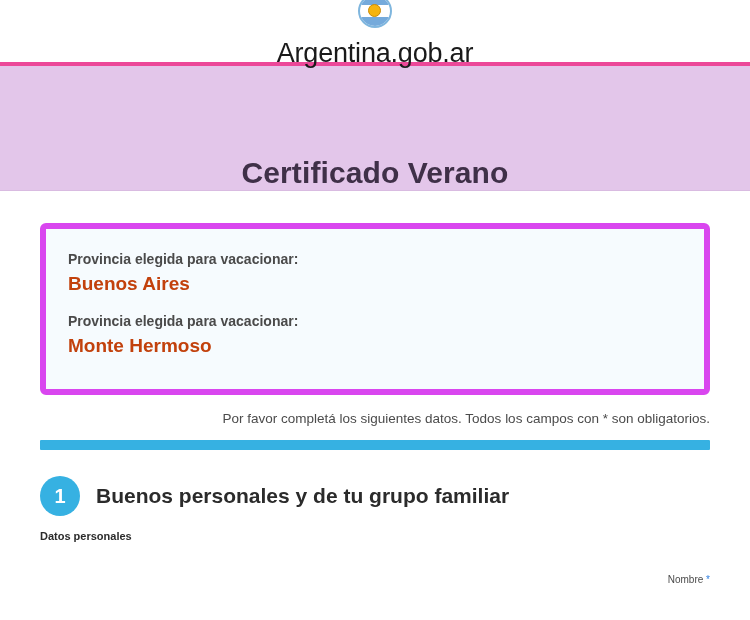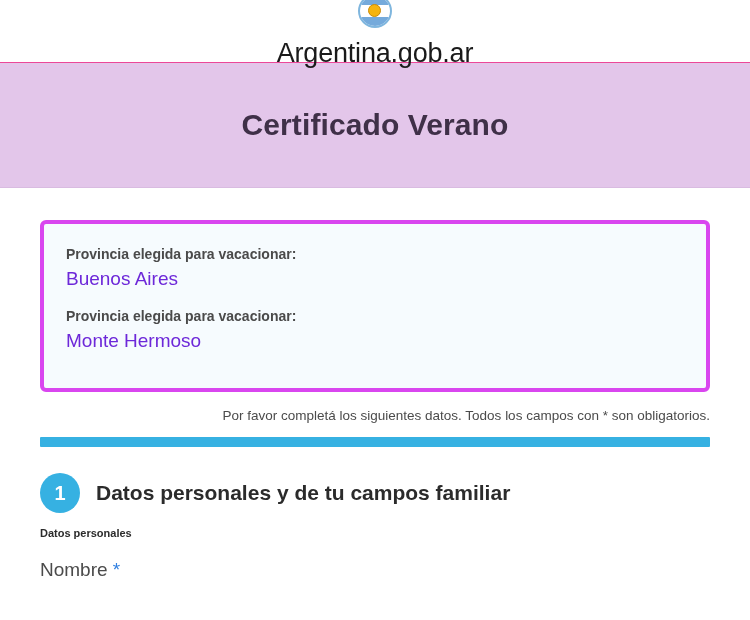--- a/index.html
+++ b/index.html
@@ -68,57 +68,57 @@
     color: #1a1a1a;
     letter-spacing: -0.2px;
     white-space: nowrap;
   }
 
   
   .title-banner {
     background: #e3c6ea;
     height: 124px;
     display: flex;
-    align-items: center;
+    align-items: flex-end;
     justify-content: center;
-    border-top: 1px solid #ec4899;
+    border-top: 4px solid #ec4899;
     border-bottom: 1px solid #d9bbe1;
   }
   .title-banner h1 {
     margin: 0;
     font-size: 30px;
     font-weight: bold;
     color: #3f3048;
     letter-spacing: 0.1px;
   }
 
   
   .content {
     padding: 0 40px;
   }
   .spacer-top { height: 32px; }
 
   .selection-box {
-    border: 4px solid #d946ef;
+    border: 6px solid #d946ef;
     border-radius: 6px;
     background: #f6fbfe;
     padding: 18px 22px 22px 22px;
     box-sizing: border-box;
     height: 172px;
   }
   .field-label {
     font-size: 14px;
     font-weight: bold;
     color: #4a4a4a;
     margin: 4px 0 6px 0;
   }
   .field-value {
     font-size: 19px;
-    font-weight: normal;
-    color: #6d28d9;
+    font-weight: bold;
+    color: #c2410c;
     margin: 0 0 18px 0;
   }
   .field-value.last { margin-bottom: 8px; }
 
   .instructions {
     font-size: 13.5px;
     color: #4b4b4b;
     margin: 16px 0 0 0;
     text-align: right;
   }
@@ -154,23 +154,24 @@
     font-weight: bold;
     color: #2b2b2b;
   }
   .subsection-title {
     font-size: 11px;
     font-weight: bold;
     color: #2b2b2b;
     margin-top: 14px;
   }
   .input-label {
-    font-size: 19px;
+    font-size: 10px;
     color: #4b4b4b;
-    margin-top: 20px;
+    margin-top: 32px;
+    text-align: right;
   }
   .req { color: #2f7fe0; }
 </style>
 </head>
 <body>
 
 <div class="brandbar">
   <div class="brand-inner">
     <span class="brand-emblem">
       <span class="sky-top"></span>
@@ -194,21 +195,21 @@
     <div class="field-label">Provincia elegida para vacacionar:</div>
     <div class="field-value last">Monte Hermoso</div>
   </div>
 
   <p class="instructions">Por favor completá los siguientes datos. Todos los campos con * son obligatorios.</p>
 
   <div class="blue-bar"></div>
 
   <div class="section-head">
     <div class="step-badge">1</div>
-    <div class="section-title">Datos personales y de tu campos familiar</div>
+    <div class="section-title">Buenos personales y de tu grupo familiar</div>
   </div>
 
   <div class="subsection-title">Datos personales</div>
 
   <div class="input-label">
     <span>Nombre</span>
     <span class="req">*</span>
   </div>
 </div>
 

